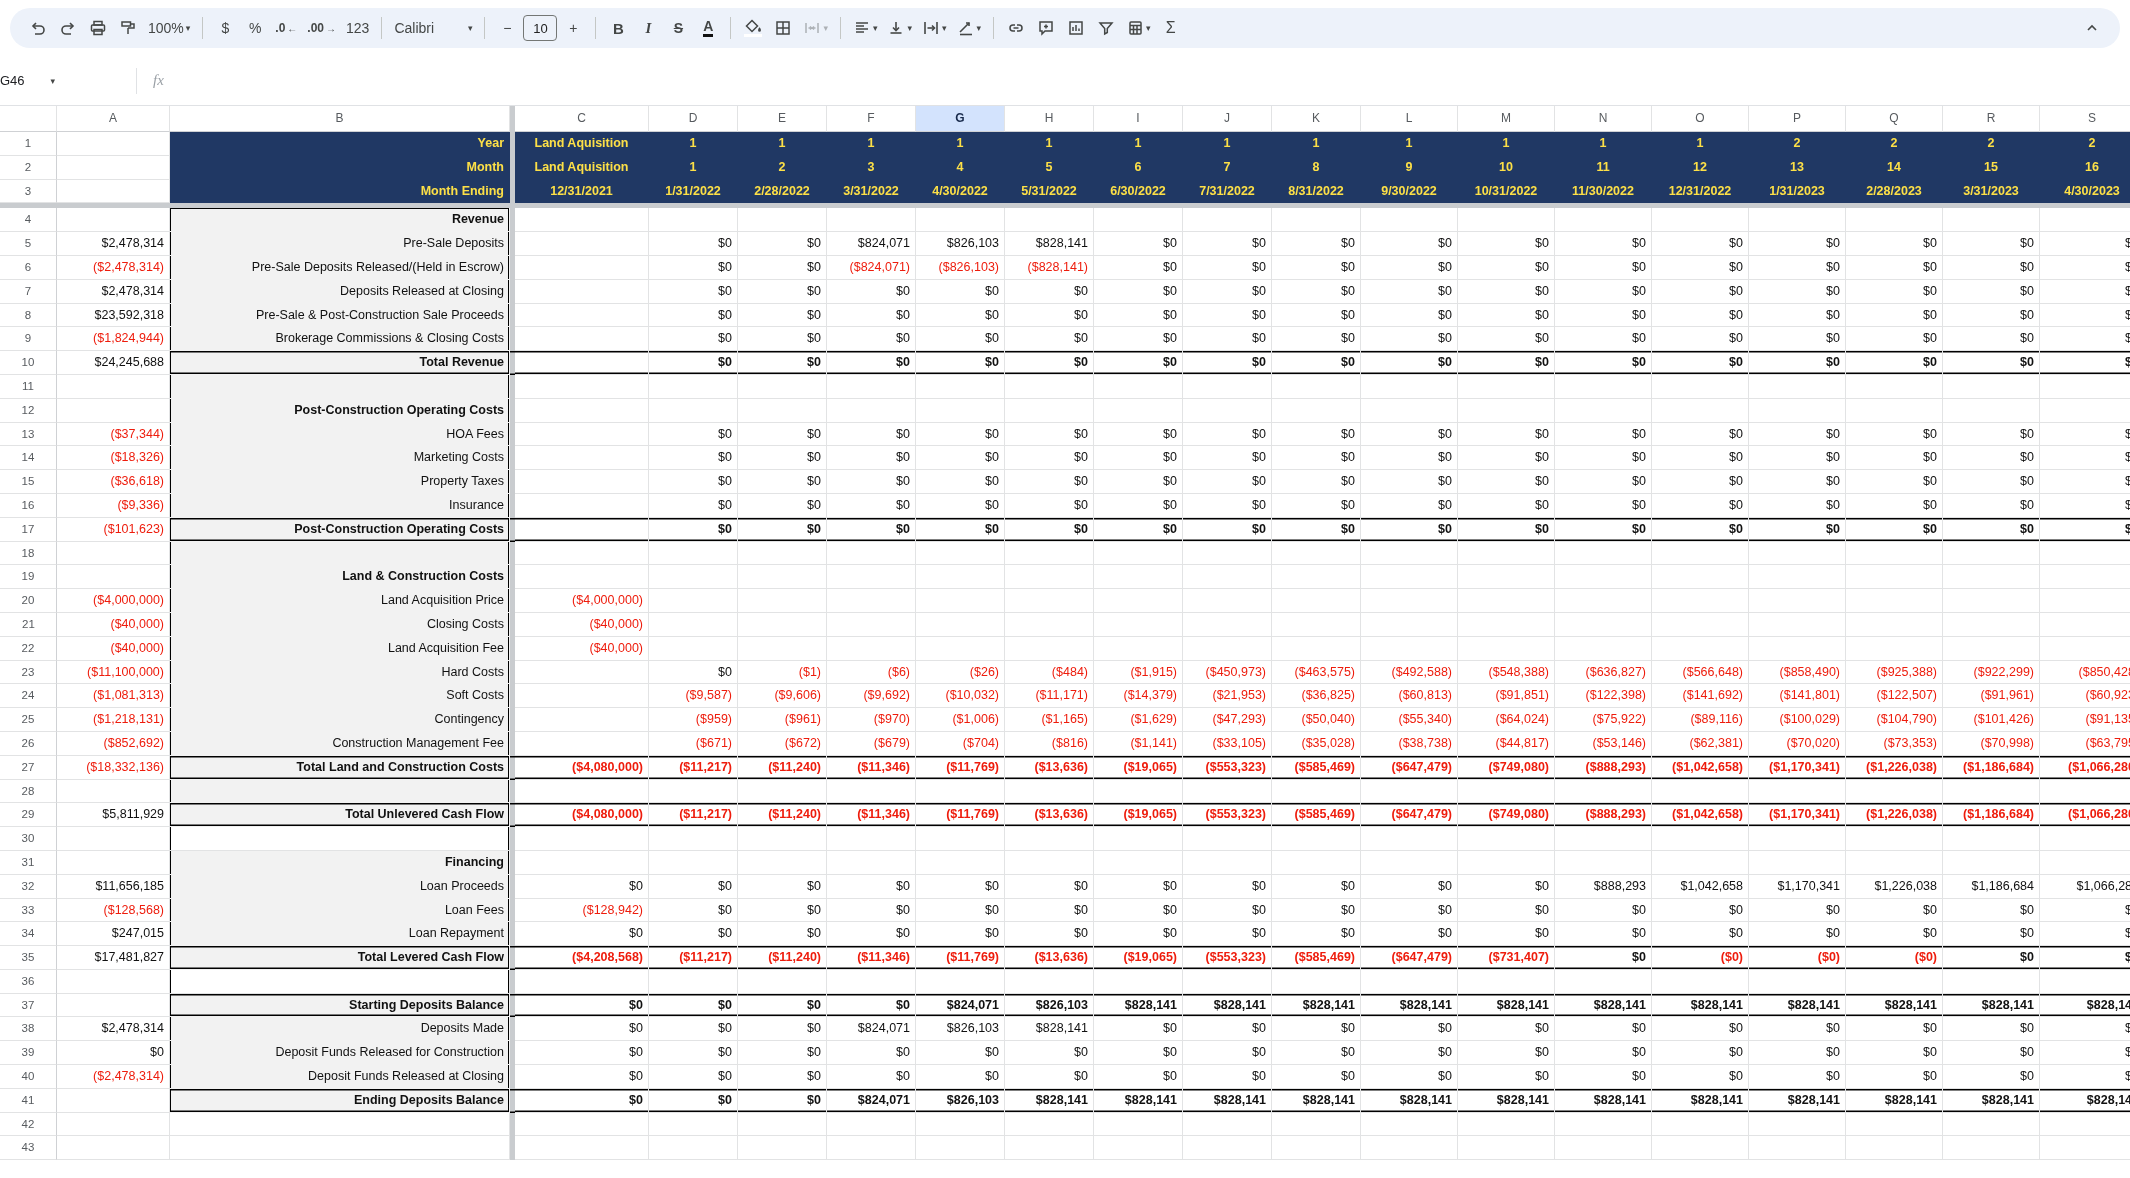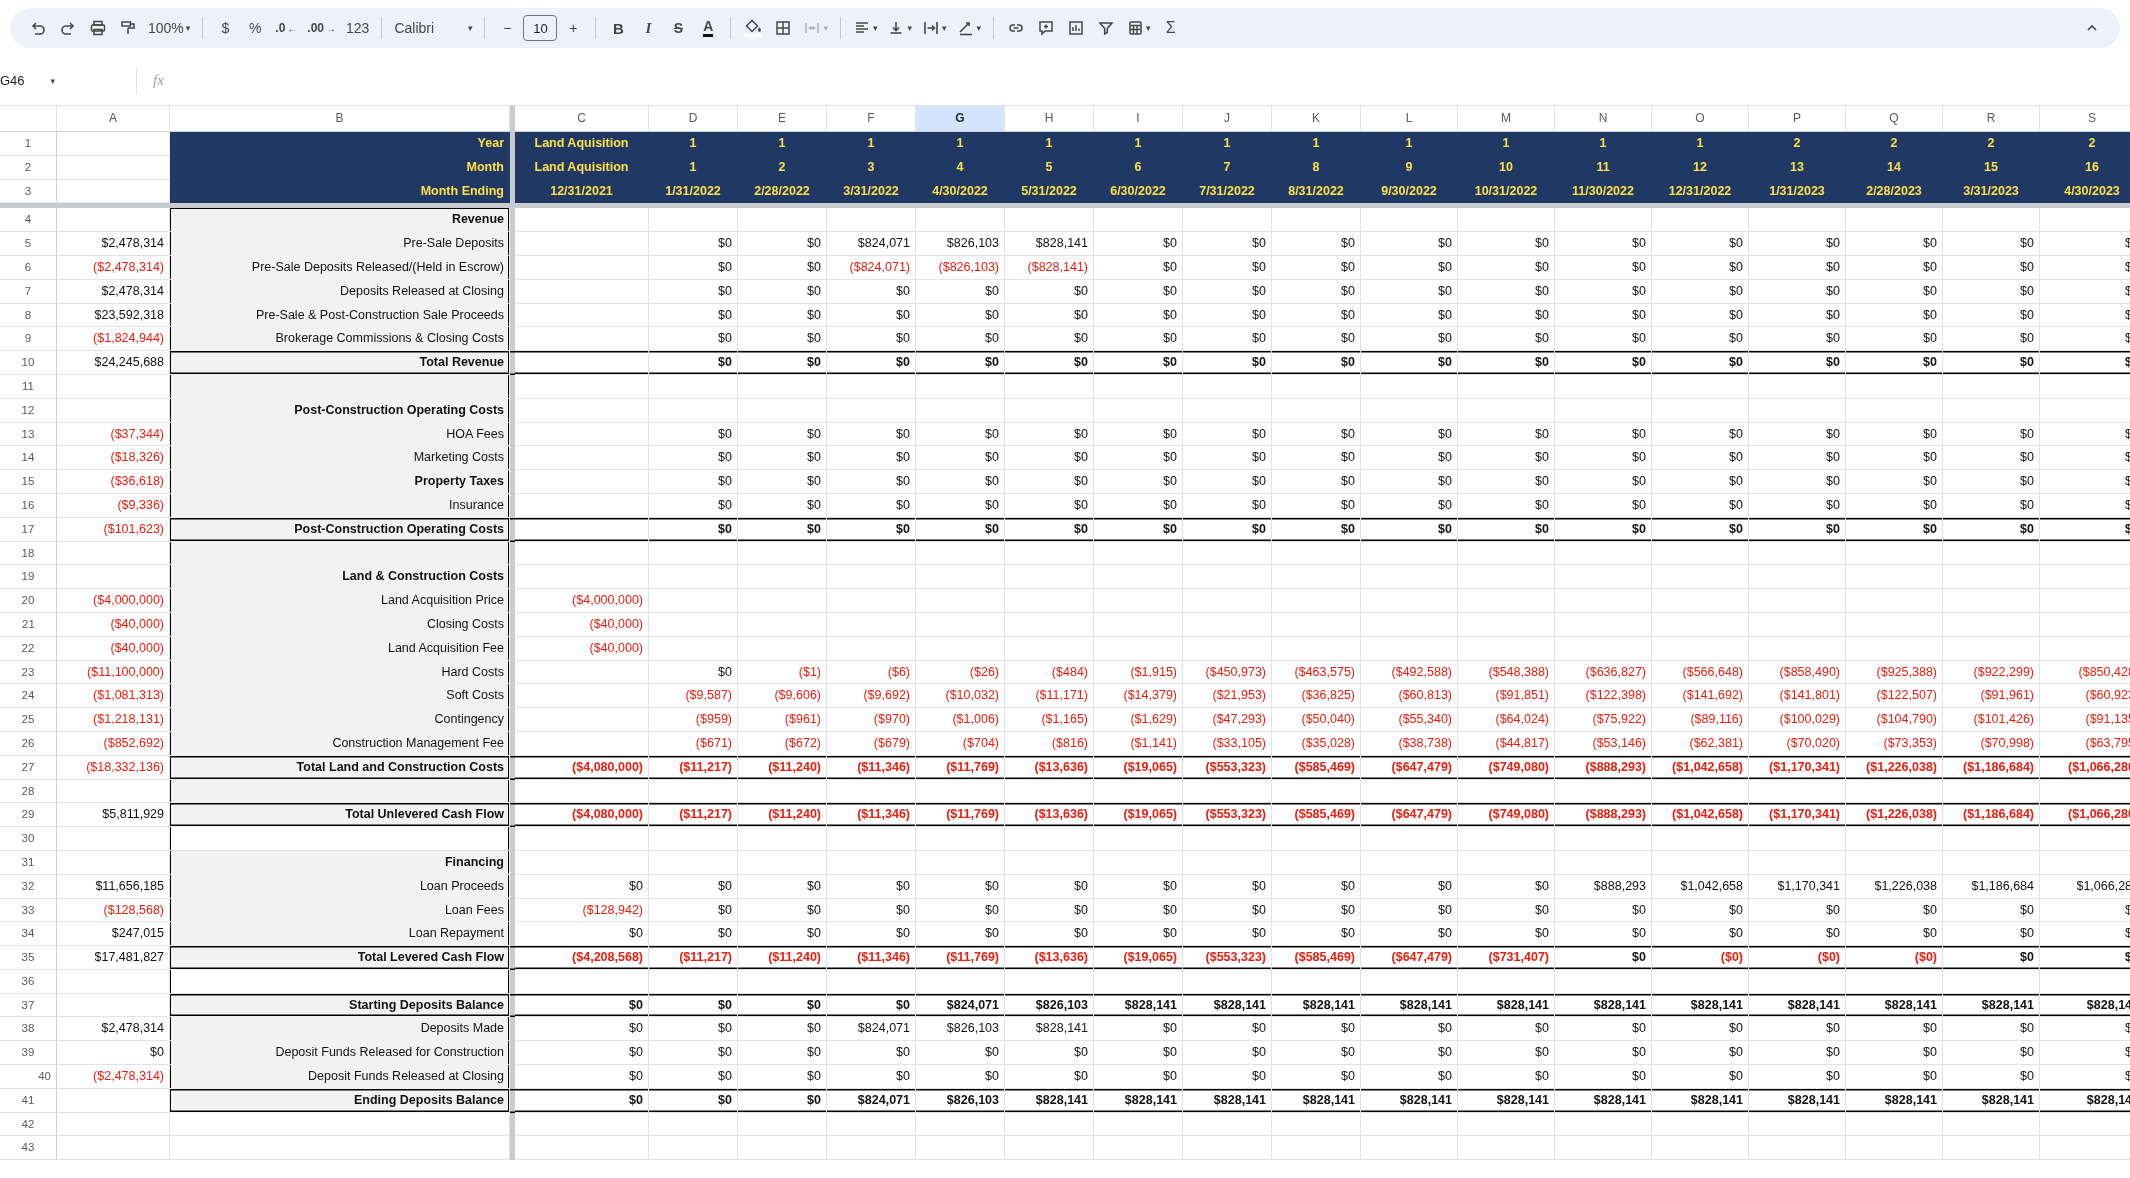--- a/index.html
+++ b/index.html
@@ -590,21 +590,21 @@
       <div class="cell num" style="width: 97px;">$0</div>
       <div class="cell num" style="width: 97px;">$0</div>
       <div class="cell num" style="width: 97px;">$0</div>
       <div class="cell num" style="width: 97px;">$0</div>
       <div class="cell num" style="width: 97px;">$0</div>
       <div class="cell num" style="width: 105px;">$0</div>
     </div>
     <div class="row">
       <div class="cell rnum" style="width: 57px;">15</div>
       <div class="cell num neg" style="width: 113px;">($36,618)</div>
-      <div class="cell blabel gry" style="width: 340px; box-shadow: rgb(0, 0, 0) 1px 0px 0px inset, rgb(0, 0, 0) -1px 0px 0px inset; font-weight: bold;">Property Taxes</div>
+      <div class="cell blabel gry" style="width: 340px; box-shadow: rgb(0, 0, 0) 1px 0px 0px inset, rgb(0, 0, 0) -1px 0px 0px inset;">Property Taxes</div>
       <div class="cell vdiv" style="width: 5px;"></div>
       <div class="cell num" style="width: 134px;"></div>
       <div class="cell num" style="width: 89px;">$0</div>
       <div class="cell num" style="width: 89px;">$0</div>
       <div class="cell num" style="width: 89px;">$0</div>
       <div class="cell num" style="width: 89px;">$0</div>
       <div class="cell num" style="width: 89px;">$0</div>
       <div class="cell num" style="width: 89px;">$0</div>
       <div class="cell num" style="width: 89px;">$0</div>
       <div class="cell num" style="width: 89px;">$0</div>
@@ -1163,21 +1163,21 @@
       <div class="cell num" style="width: 97px;">$0</div>
       <div class="cell num" style="width: 97px;">$0</div>
       <div class="cell num" style="width: 97px;">$0</div>
       <div class="cell num" style="width: 97px;">$0</div>
       <div class="cell num" style="width: 97px;">$0</div>
       <div class="cell num" style="width: 97px;">$0</div>
       <div class="cell num" style="width: 97px;">$0</div>
       <div class="cell num" style="width: 105px;">$0</div>
     </div>
     <div class="row">
-      <div class="cell rnum" style="width: 57px; text-align: right;">40</div>
+      <div class="cell rnum" style="width: 57px;">40</div>
       <div class="cell num neg" style="width: 113px;">($2,478,314)</div>
       <div class="cell blabel gry" style="width: 340px; box-shadow: rgb(0, 0, 0) 1px 0px 0px inset, rgb(0, 0, 0) -1px 0px 0px inset;">Deposit Funds Released at Closing</div>
       <div class="cell vdiv" style="width: 5px;"></div>
       <div class="cell num" style="width: 134px;">$0</div>
       <div class="cell num" style="width: 89px;">$0</div>
       <div class="cell num" style="width: 89px;">$0</div>
       <div class="cell num" style="width: 89px;">$0</div>
       <div class="cell num" style="width: 89px;">$0</div>
       <div class="cell num" style="width: 89px;">$0</div>
       <div class="cell num" style="width: 89px;">$0</div>

